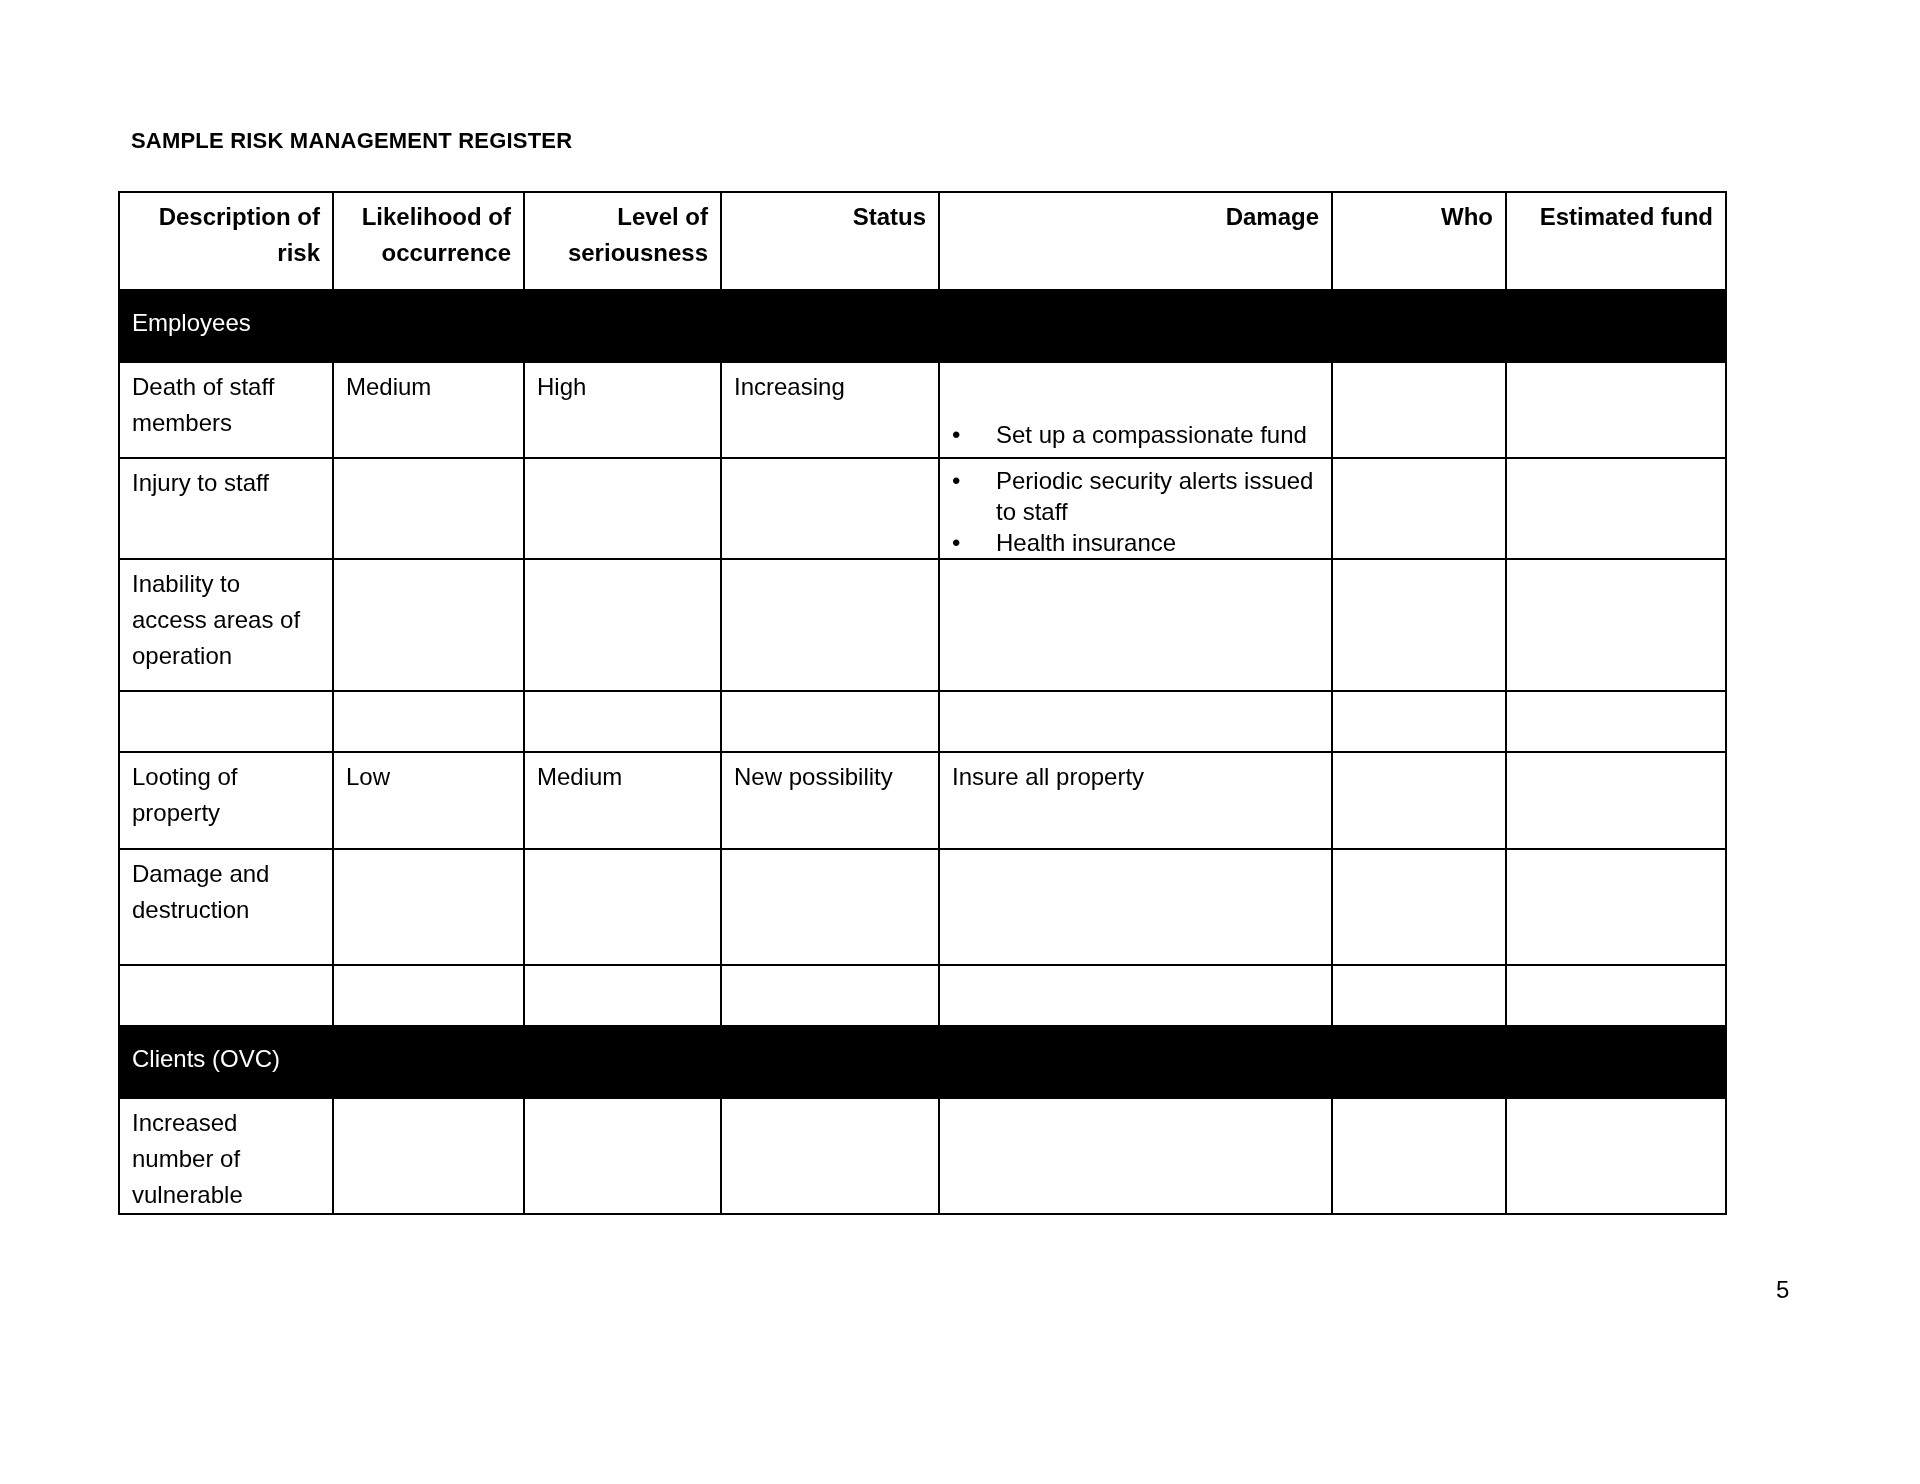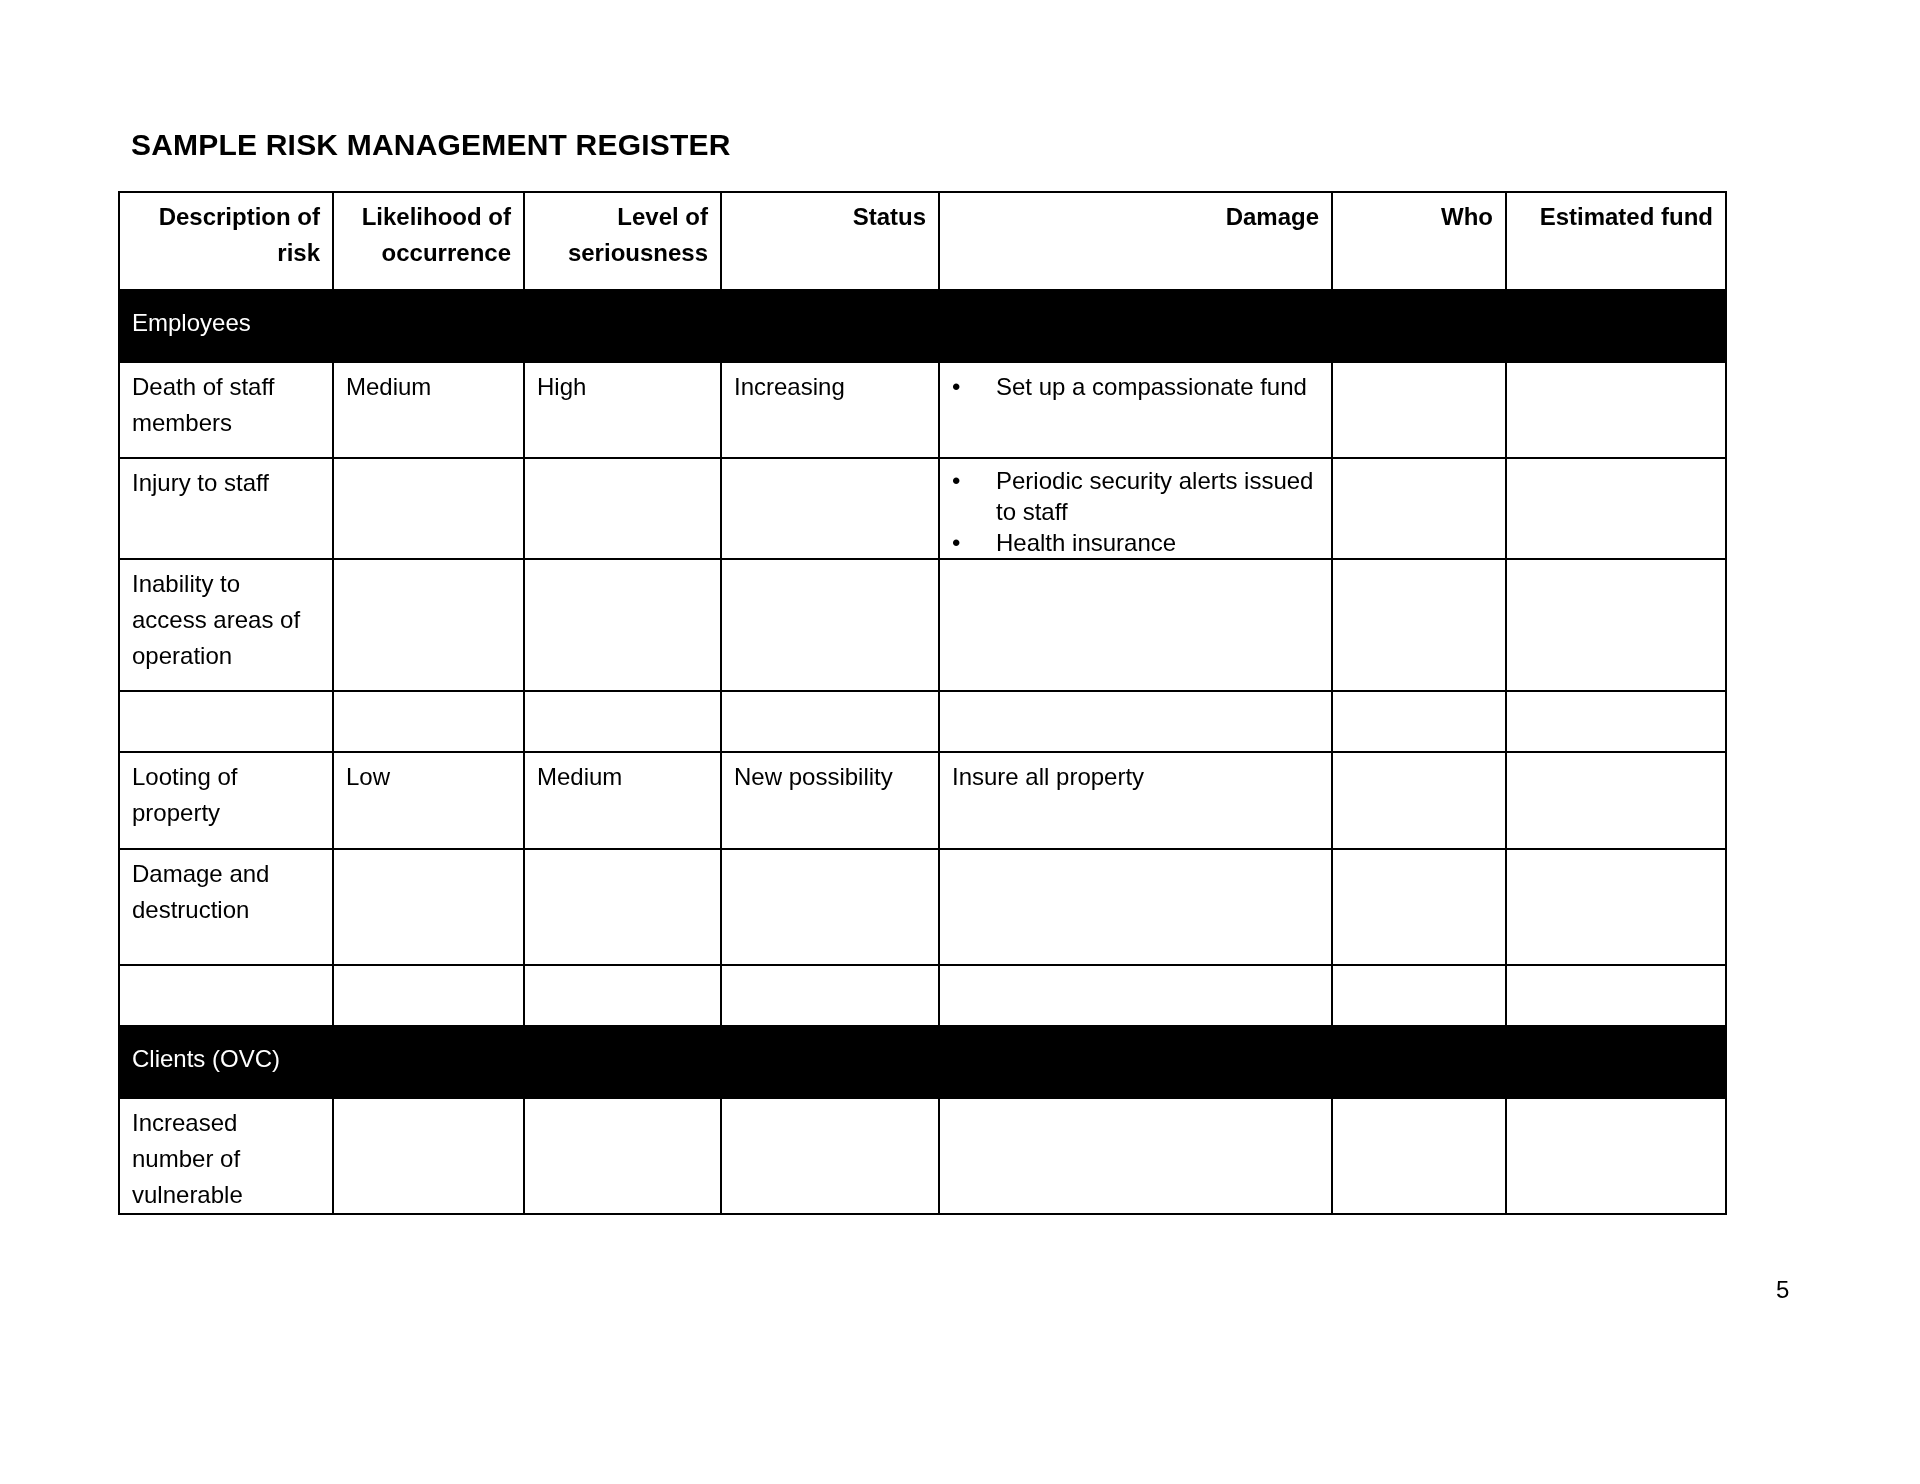--- a/index.html
+++ b/index.html
@@ -1,30 +1,30 @@
 <!DOCTYPE html>
 <html><head>
 <meta charset="utf-8">
 <style>
   html, body { margin: 0; padding: 0; background: #ffffff; }
   body { width: 1920px; height: 1484px; position: relative; overflow: hidden;
          font-family: "Liberation Sans", "DejaVu Sans", sans-serif; color: #000; }
-  .title { position: absolute; left: 131px; top: 128px; font-size: 30px; font-weight: bold;
+  .title { position: absolute; left: 131px; top: 128px; font-size: 22px; font-weight: bold;
            letter-spacing: 0.2px; }
   table.reg { position: absolute; left: 118px; top: 191px; width: 1607px;
               border-collapse: collapse; table-layout: fixed; }
   table.reg td, table.reg th { border: 2px solid #000; vertical-align: top; text-align: left;
               padding: 6px 12px 0 12px; font-size: 24px; line-height: 36px; font-weight: normal; }
   table.reg th { font-weight: bold; text-align: right; }
   tr.head th { height: 90px; }
   tr.section td { background: #000; color: #fff; height: 56px; padding-top: 14px; }
   .bullets { list-style: none; margin: 0; padding: 0; }
   .bullets li { position: relative; padding-left: 44px; line-height: 31px; }
   .bullets li::before { content: "\2022"; position: absolute; left: 0; top: 0; font-size: 24px; }
-  .bullets.single li { line-height: 36px; }
+  .bullets.single li { line-height: 36px; margin-top: 48px; }
   .pagenum { position: absolute; left: 1776px; top: 1276px; font-size: 24px; }
 </style>
 </head>
 <body>
 
 <div class="title">SAMPLE RISK MANAGEMENT REGISTER</div>
 
 <table class="reg">
   <colgroup>
     <col style="width:214px">

